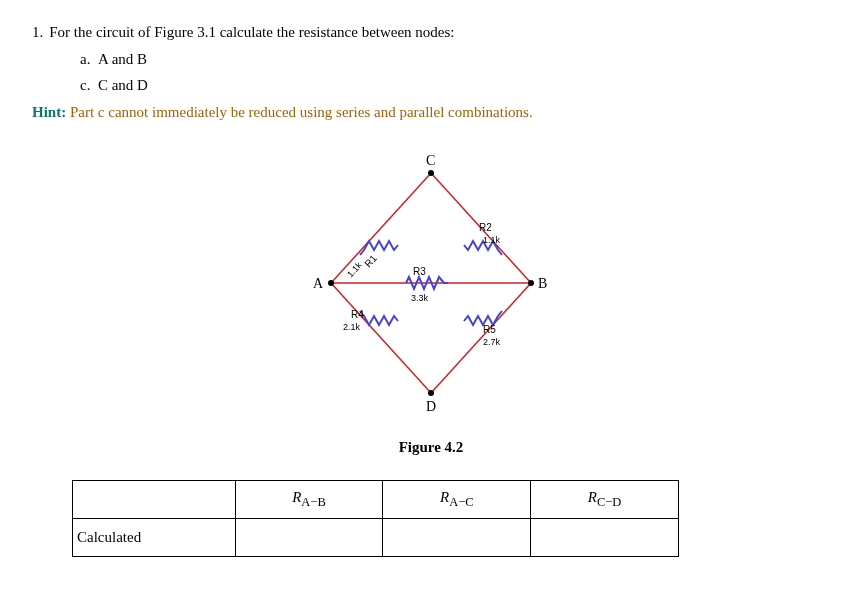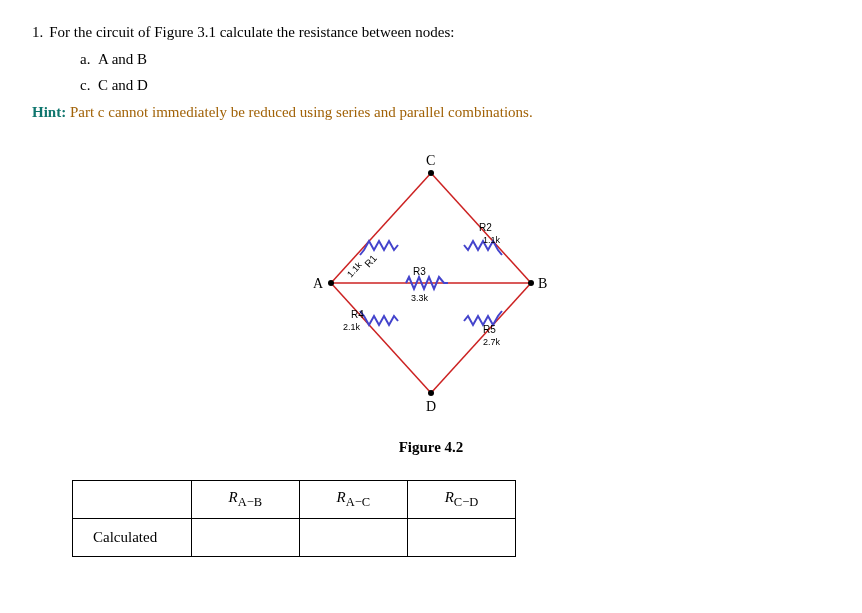--- a/index.html
+++ b/index.html
@@ -42,34 +42,34 @@
     }
     .figure-caption {
       font-weight: bold;
       font-size: 15px;
       margin-top: 6px;
       margin-bottom: 14px;
     }
     
     .result-table {
       border-collapse: collapse;
-      width: 444px;
+      width: 607px;
       margin-left: 40px;
     }
     .result-table td, .result-table th {
       border: 1px solid #000;
       padding: 8px 18px;
       text-align: center;
       font-size: 15px;
       min-width: 100px;
       height: 38px;
     }
     .result-table td:first-child {
       text-align: left;
-      padding-left: 20px;
+      padding-left: 4px;
       min-width: 110px;
       margin-top: 36px;
     }
     
     .circuit-svg {
       display: block;
     }
   </style>
 </head>
 <body>

